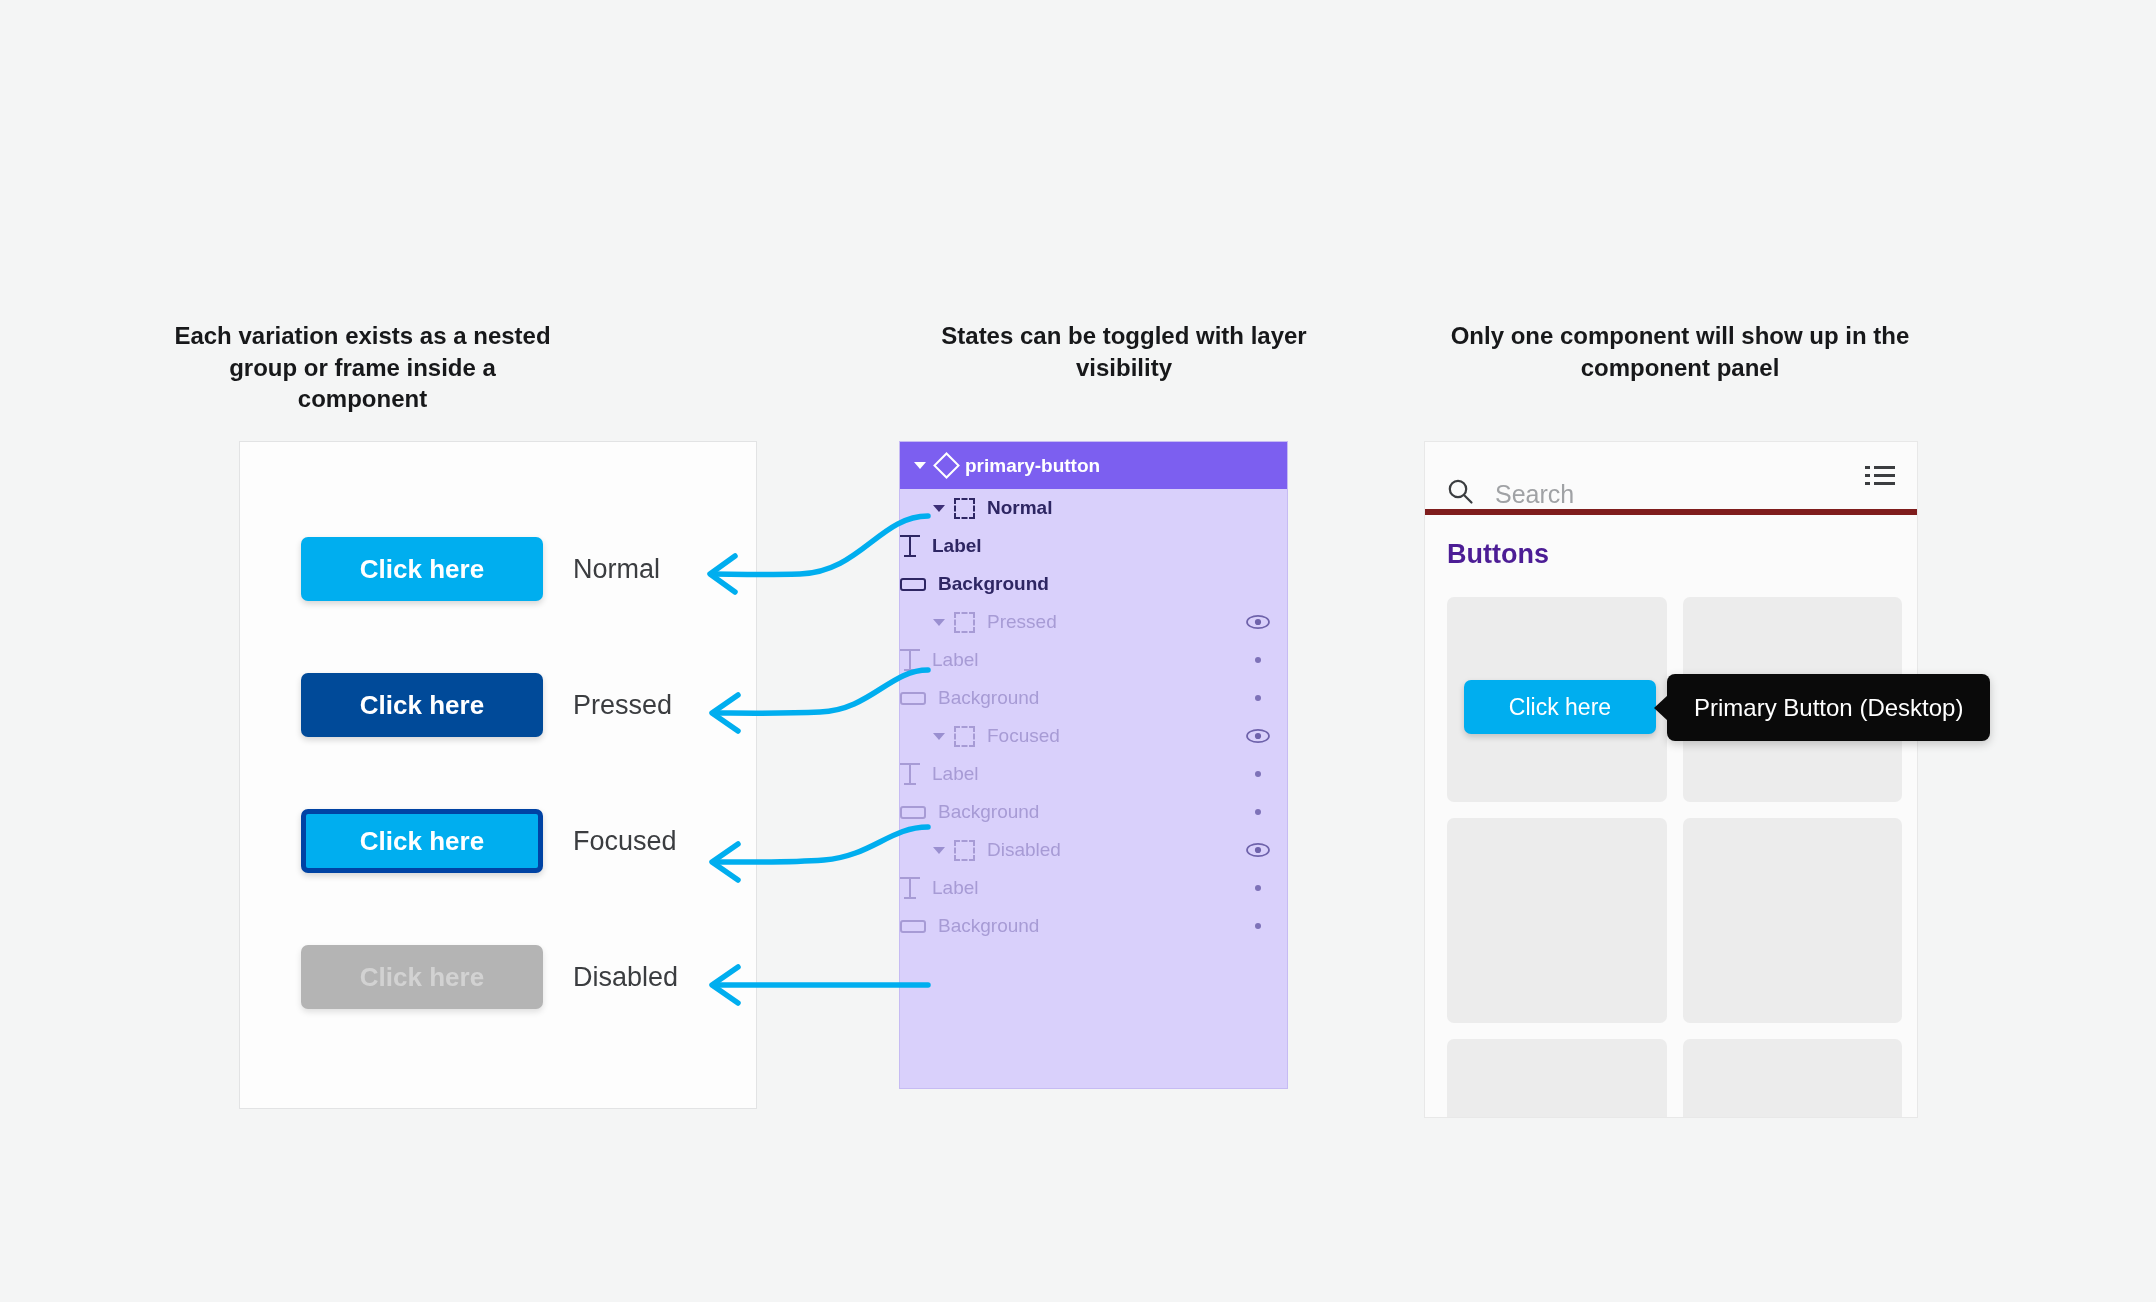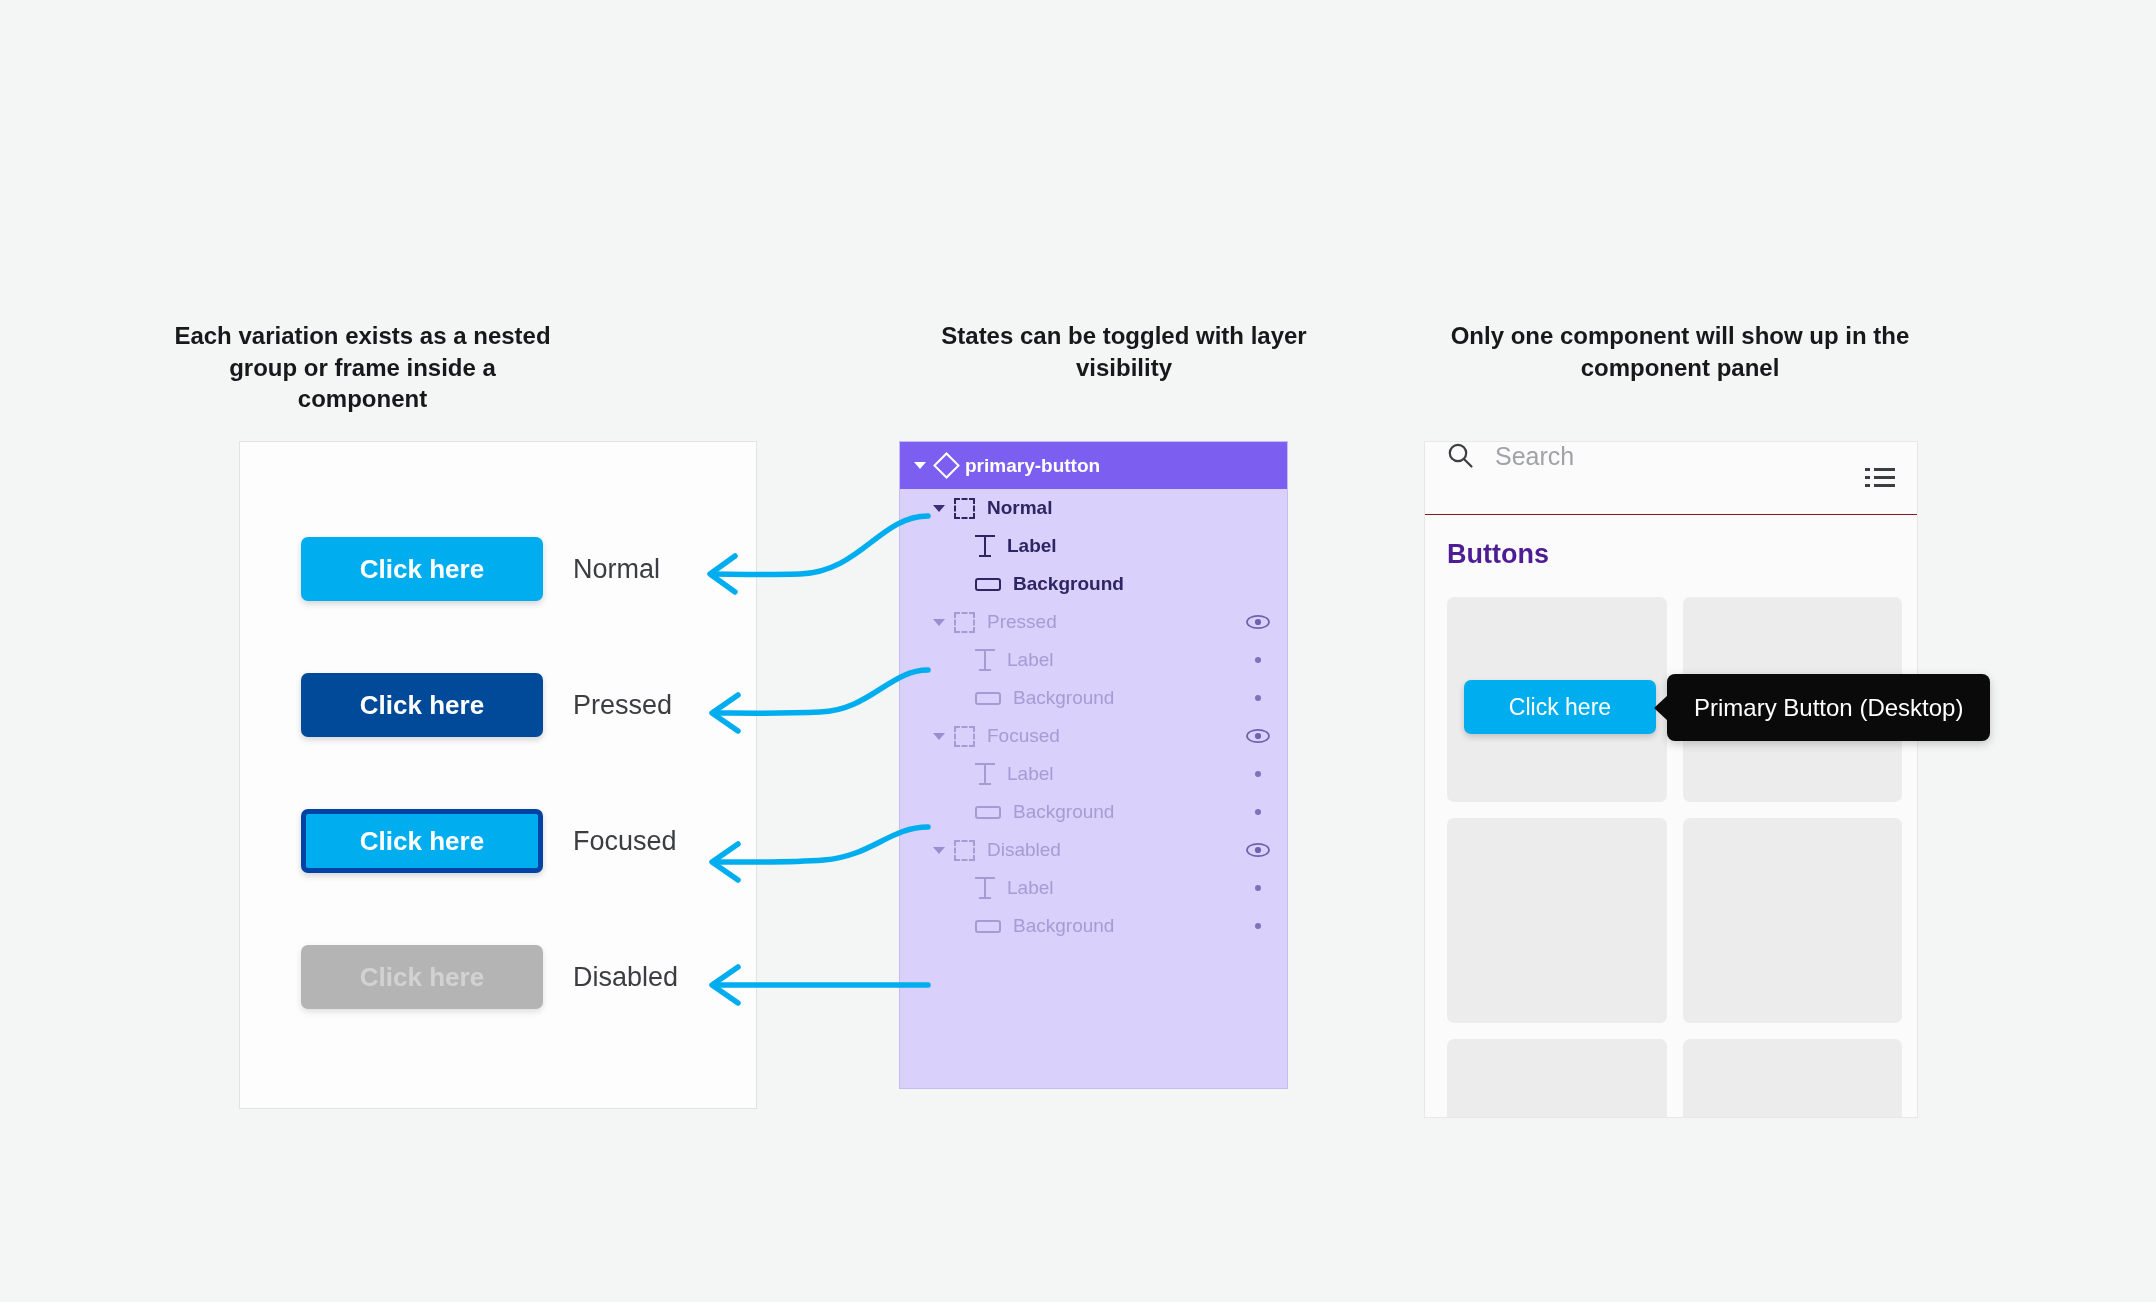--- a/index.html
+++ b/index.html
@@ -122,21 +122,21 @@
     height: 38px;
     display: flex;
     align-items: center;
   }
   .layer-row .lbl {
     font-size: 19px;
     margin-left: 12px;
     white-space: nowrap;
   }
   .layer-row.lvl1 { padding-left: 33px; }
-  .layer-row.lvl2 { padding-left: 75px; }
+  .layer-row.lvl2 { }
   .layer-row.on  .lbl { color: #2e2663; font-weight: bold; }
   .layer-row.off .lbl { color: #a79bd5; font-weight: normal; }
   .frame-icon {
     width: 21px; height: 21px;
     border: 2.2px dashed #2e2663;
     margin-left: 9px;
     flex: none;
   }
   .layer-row.off .frame-icon { border-color: #a79bd5; }
   .t-icon {
@@ -188,22 +188,22 @@
     position: absolute;
     left: 1424px; top: 441px;
     width: 494px; height: 677px;
     background: #fbfbfb;
     border: 1px solid #e8e8e8;
     overflow: hidden;
   }
   .search-bar {
     position: relative;
     height: 73px;
-    display: flex; align-items: flex-start;
-    border-bottom: 1px solid #7f1d1d;
+    display: flex; align-items: flex-end;
+    border-bottom: 6px solid #7f1d1d;
     padding: 0 22px;
   }
   .search-placeholder {
     font-size: 25px;
     color: #a0a2a5;
     margin-left: 21px;
   }
   .list-icon {
     position: absolute;
     right: 22px; top: 50%;

